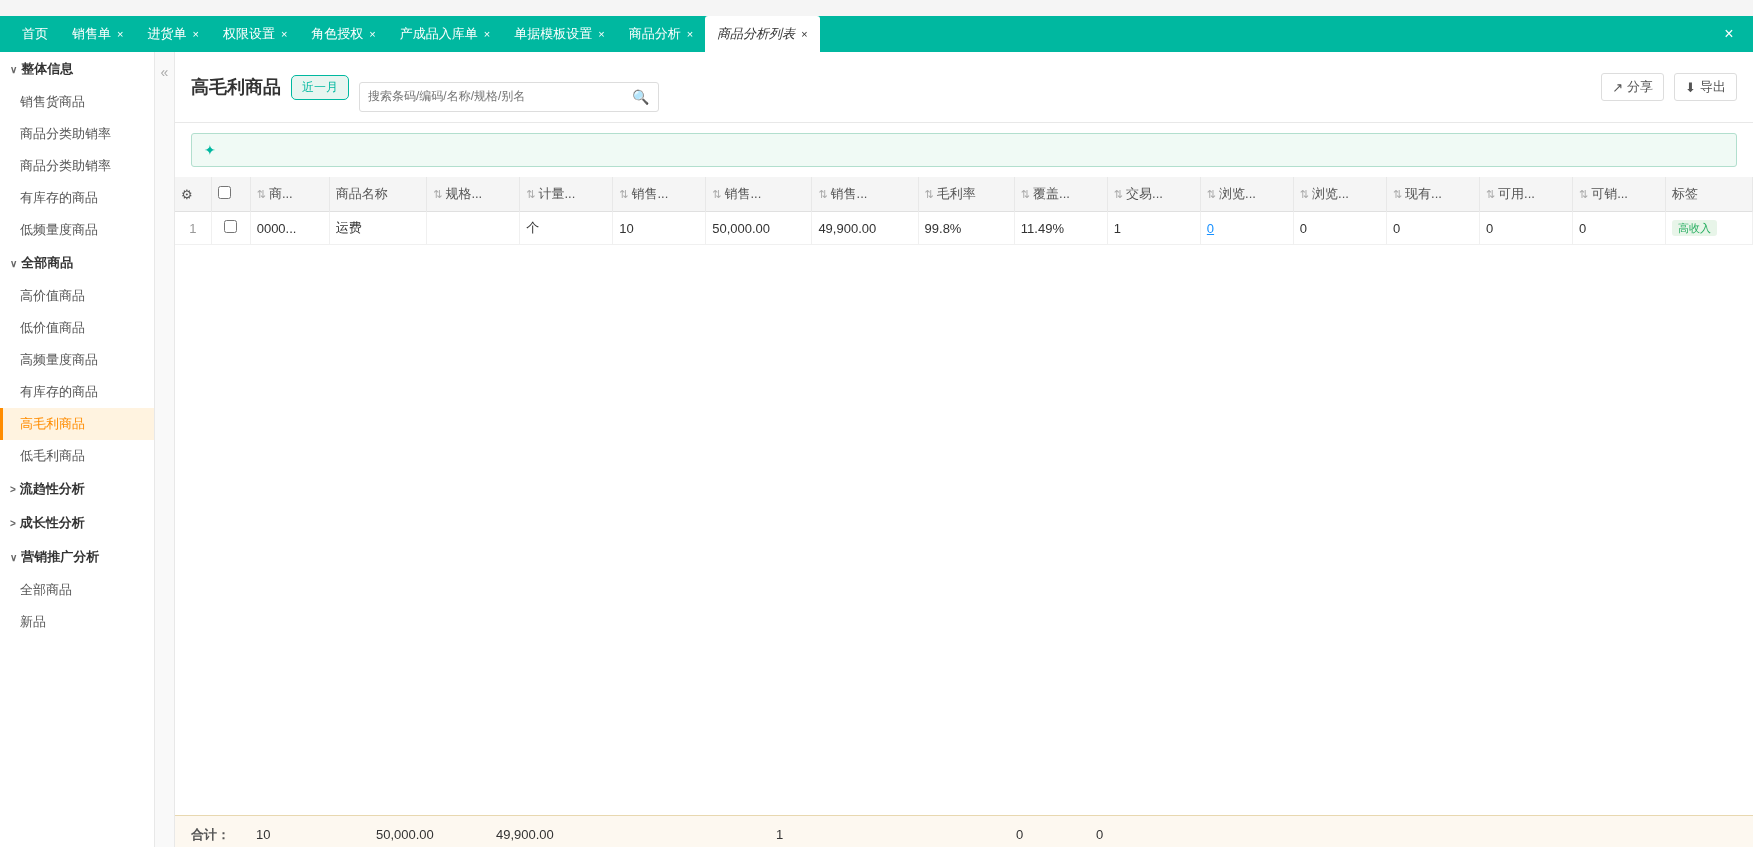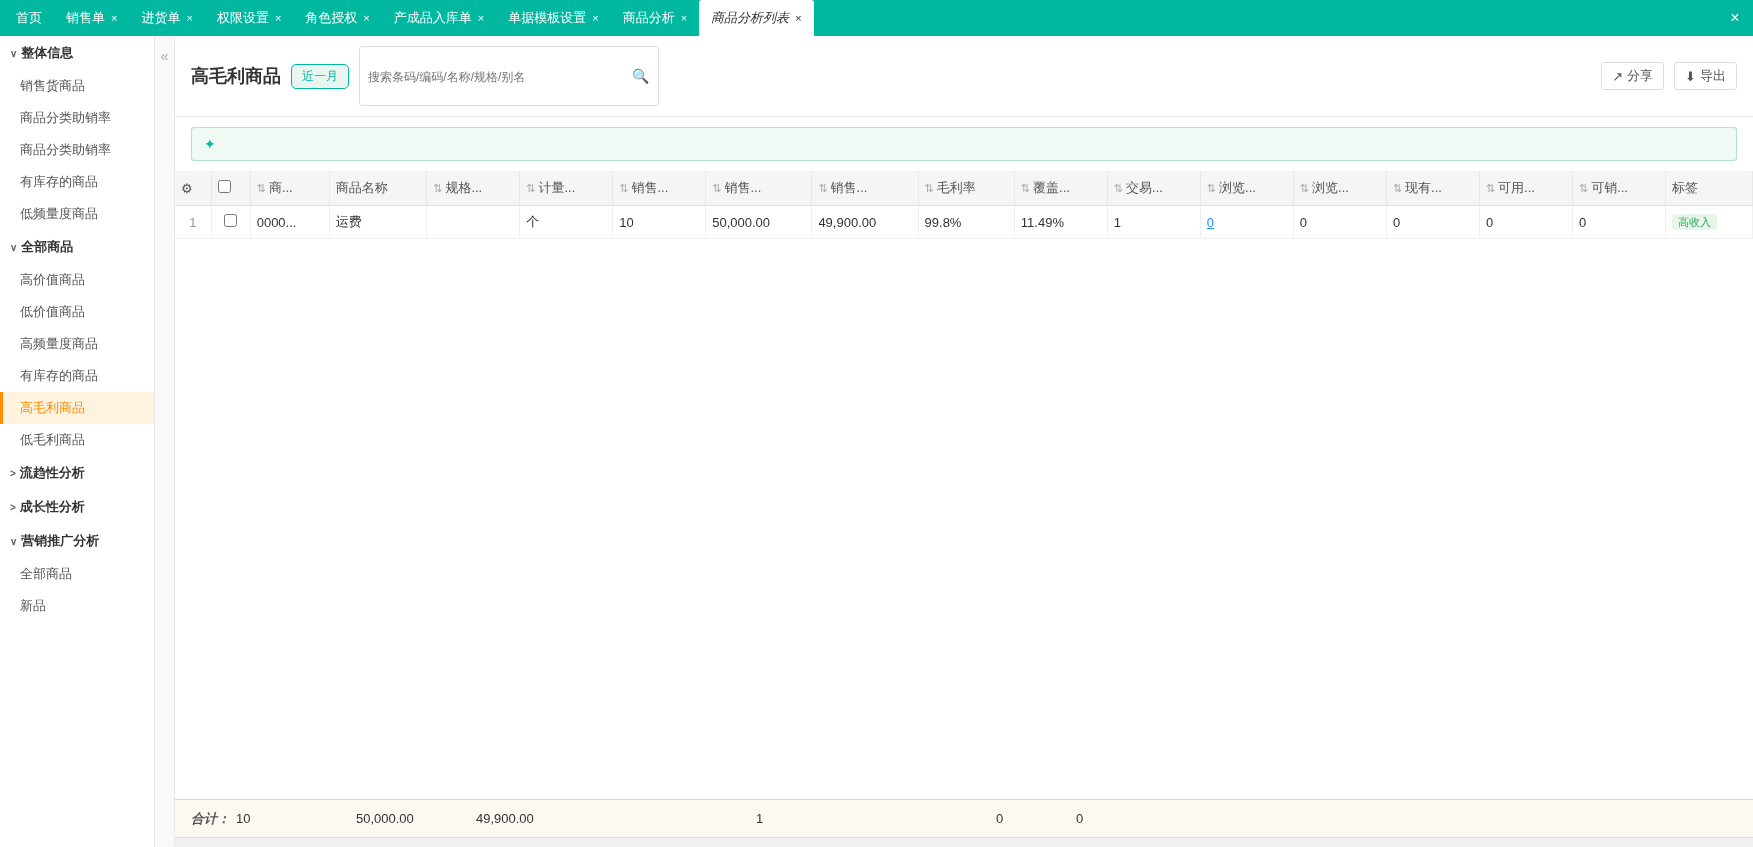--- a/index.html
+++ b/index.html
@@ -4,22 +4,23 @@
   <style>
     * { box-sizing: border-box; margin: 0; padding: 0; font-family: 'Microsoft YaHei', Arial, sans-serif; font-size: 13px; }
     body { background: #f5f5f5; overflow: hidden; }
 
     
     .top-nav {
       background: #00b8a0;
       display: flex;
       align-items: center;
       height: 36px;
-      padding: 0 4px;
+      padding: 0 10px;
       color: #fff;
+      margin-top: 16px;
     }
     .top-nav .tab-item {
       padding: 0 12px;
       height: 36px;
       line-height: 36px;
       cursor: pointer;
       white-space: nowrap;
       color: #fff;
       font-size: 13px;
       display: flex;
@@ -113,27 +114,28 @@
       background: #e8f5f0;
       color: #00b8a0;
       border: 1px solid #00b8a0;
       border-radius: 5px;
       padding: 3px 10px;
       cursor: pointer;
       font-size: 12px;
     }
     .search-box {
       display: flex;
-      align-items: flex-end;
+      align-items: flex-start;
       border: 1px solid #ddd;
       border-radius: 3px;
-      padding: 21px 8px;
+      padding: 6px 8px;
       flex: 1;
       max-width: 300px;
       background: #fff;
+      margin-top: 20px;
     }
     .search-box input {
       border: none;
       outline: none;
       font-size: 12px;
       color: #999;
       flex: 1;
       background: transparent;
     }
     .search-icon { color: #aaa; font-size: 14px; cursor: pointer; }
@@ -227,21 +229,21 @@
     .footer-total {
       background: #fdf8f0;
       border-top: 1px solid #e8d8b0;
       padding: 8px 16px;
       display: flex;
       align-items: center;
       font-size: 12px;
       color: #555;
       min-height: 38px;
     }
-    .footer-total .label { font-weight: bold; font-style: italic; }
+    .footer-total .label { margin-right: 20px; font-weight: bold; }
     .footer-cols {
       display: flex;
       gap: 0;
       flex: 1;
     }
     .footer-col {
       padding: 0 6px;
       min-width: 80px;
       color: #333;
     }

